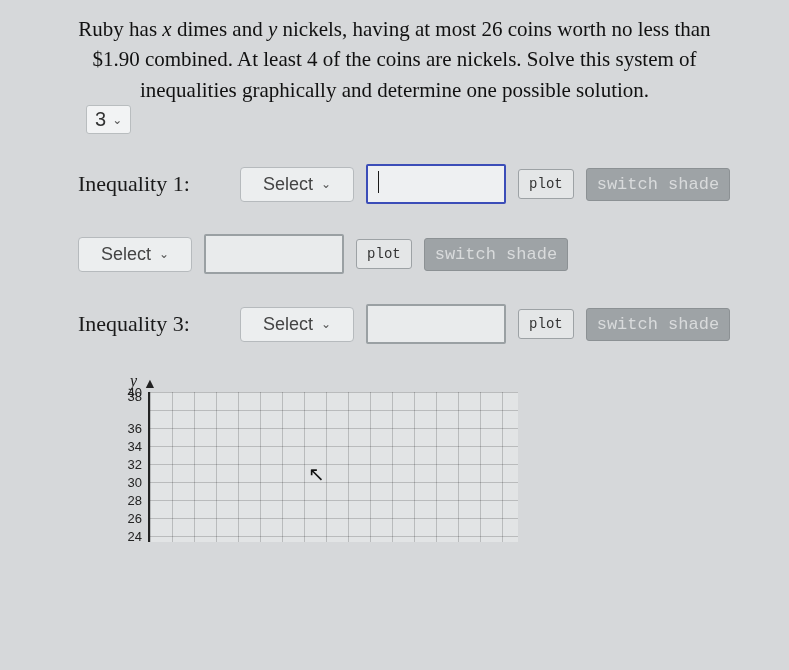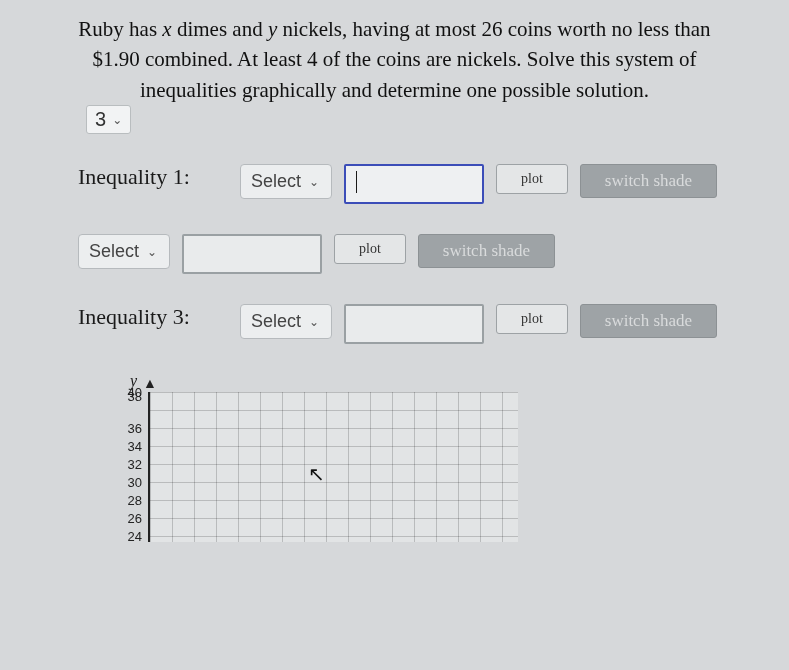--- a/index.html
+++ b/index.html
@@ -40,40 +40,40 @@
     padding: 2px 8px;
     vertical-align: middle;
     margin-left: 8px;
   }
   .chev {
     font-size: 12px;
     color: #555;
   }
   .row {
     display: flex;
-    align-items: flex-start;
+    align-items: center;
     gap: 12px;
     margin: 30px 0;
   }
   .row-label {
     font-size: 22px;
     min-width: 150px;
     white-space: nowrap;
   }
   .select-box {
     display: inline-flex;
     align-items: center;
     gap: 8px;
     font-family: Arial, sans-serif;
     font-size: 18px;
     color: #444;
     background: #eceeef;
     border: 1px solid #b6babd;
     border-radius: 4px;
-    padding: 6px 10px;
+    padding: 6px 22px;
     min-width: 92px;
   }
   .input-box {
     width: 140px;
     height: 40px;
     background: #e9ebec;
     border: 2px solid #9aa0a3;
     border-radius: 2px;
     padding: 4px 6px;
     font-size: 18px;
@@ -84,25 +84,25 @@
   }
   .cursor {
     display: inline-block;
     width: 1px;
     height: 22px;
     background: #1a1a1a;
     vertical-align: middle;
     margin-left: 4px;
   }
   .btn {
-    font-family: Liberation Serif, serif;
+    font-family: Liberation Mono, monospace;
     font-size: 14px;
     border: 1px solid #9da2a5;
     border-radius: 3px;
-    padding: 6px 24px;
+    padding: 6px 10px;
     background: #e4e6e7;
     color: #333;
   }
   .btn.shade {
     background: #9ea3a6;
     color: #d9dbdc;
     border-color: #8c9194;
     font-size: 17px;
   }
   .chart-area {

